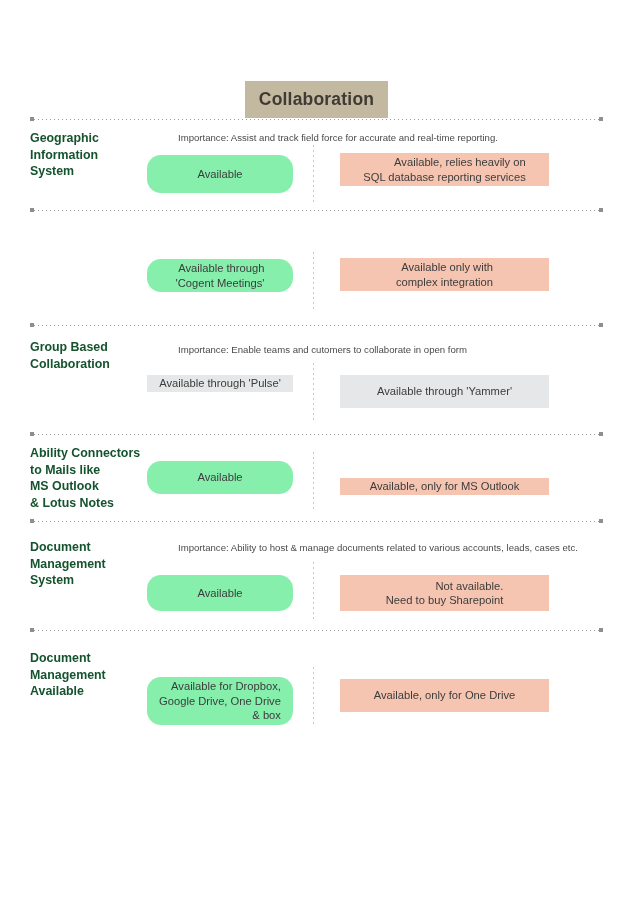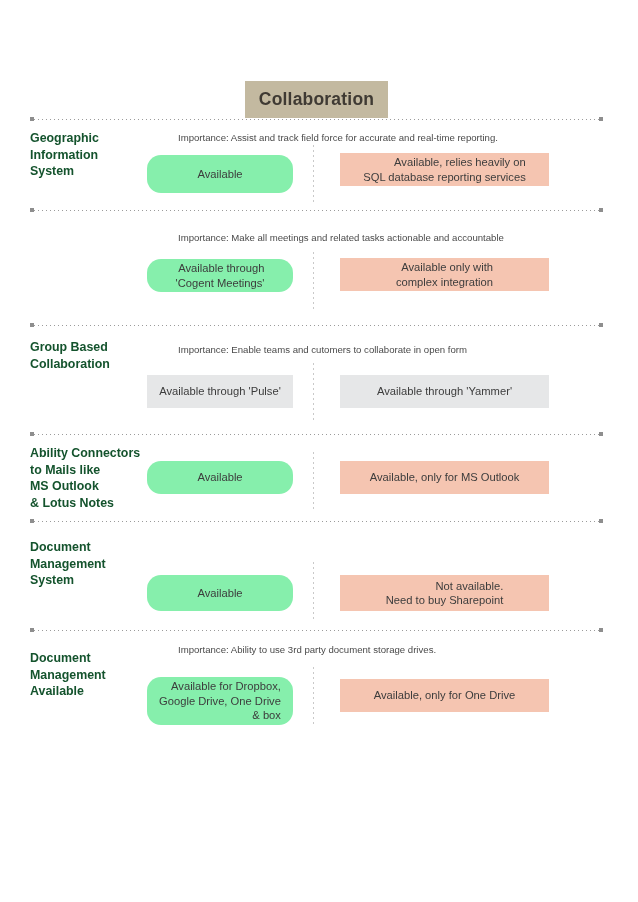--- a/index.html
+++ b/index.html
@@ -171,51 +171,50 @@
 
   <div class="row-label" style="top:130px">
     <span>Geographic</span><br>
     <span>Information</span><br>
     <span>System</span>
   </div>
   <div class="importance" style="top:131px">Importance: Assist and track field force for accurate and real-time reporting.</div>
   <div class="chip green left" style="top:155px;height:38px">Available</div>
   <div class="chip salmon right" style="top:153px;height:33px">Available, relies heavily on<br>SQL database reporting services</div>
 
-  <div class="importance" style="top:231px">Importance: Make all meetings and related tasks actionable and accountable</div>
   <div class="chip green left" style="top:259px;height:33px">Available through<br>'Cogent Meetings'</div>
   <div class="chip salmon right" style="top:258px;height:33px">Available only with<br>complex integration</div>
 
   <div class="row-label" style="top:339px">
     <span>Group Based</span><br>
     <span>Collaboration</span>
   </div>
   <div class="importance" style="top:343px">Importance: Enable teams and cutomers to collaborate in open form</div>
-  <div class="chip gray left" style="top:375px;height:33px">Available through 'Pulse'</div>
+  <div class="chip gray left" style="top:375px;height:17px">Available through 'Pulse'</div>
   <div class="chip gray right" style="top:375px;height:33px">Available through 'Yammer'</div>
 
   <div class="row-label" style="top:445px">
     <span>Ability Connectors</span><br>
     <span>to Mails like</span><br>
     <span>MS Outlook</span><br>
     <span>&amp; Lotus Notes</span>
   </div>
   <div class="chip green left" style="top:461px;height:33px">Available</div>
-  <div class="chip salmon right" style="top:461px;height:33px">Available, only for MS Outlook</div>
+  <div class="chip salmon right" style="top:478px;height:17px">Available, only for MS Outlook</div>
 
   <div class="row-label" style="top:539px">
     <span>Document</span><br>
     <span>Management</span><br>
     <span>System</span>
   </div>
+  <div class="importance" style="top:541px">Importance: Ability to host &amp; manage documents related to various accounts, leads, cases etc.</div>
   <div class="chip green left" style="top:575px;height:36px">Available</div>
   <div class="chip salmon right" style="top:575px;height:36px">Not available.<br>Need to buy Sharepoint</div>
 
   <div class="row-label" style="top:650px">
     <span>Document</span><br>
     <span>Management</span><br>
     <span>Available</span>
   </div>
-  <div class="importance" style="top:643px">Importance: Ability to use 3rd  party document storage drives.</div>
   <div class="chip salmon right" style="top:679px;height:33px">Available, only for One Drive</div>
   <div class="chip green left" style="top:677px;height:48px">Available for Dropbox,<br>Google Drive, One Drive<br>&amp; box</div>
 
 </div>
 
 </body></html>

